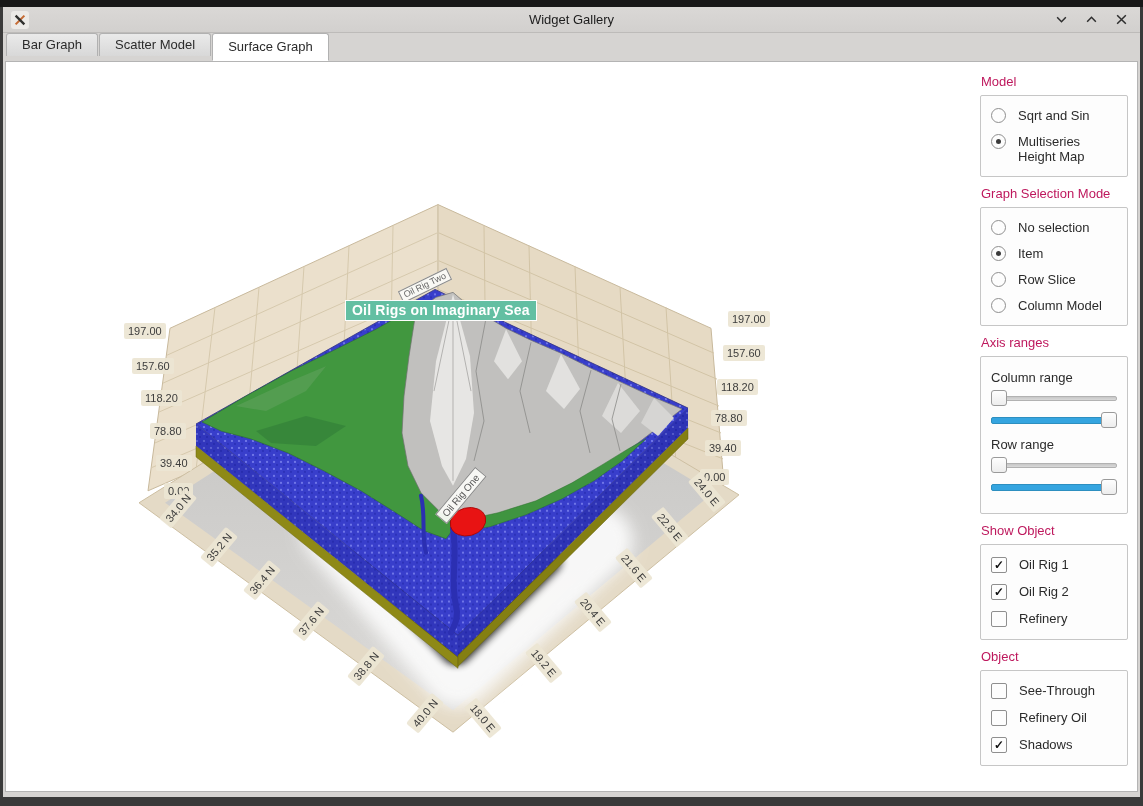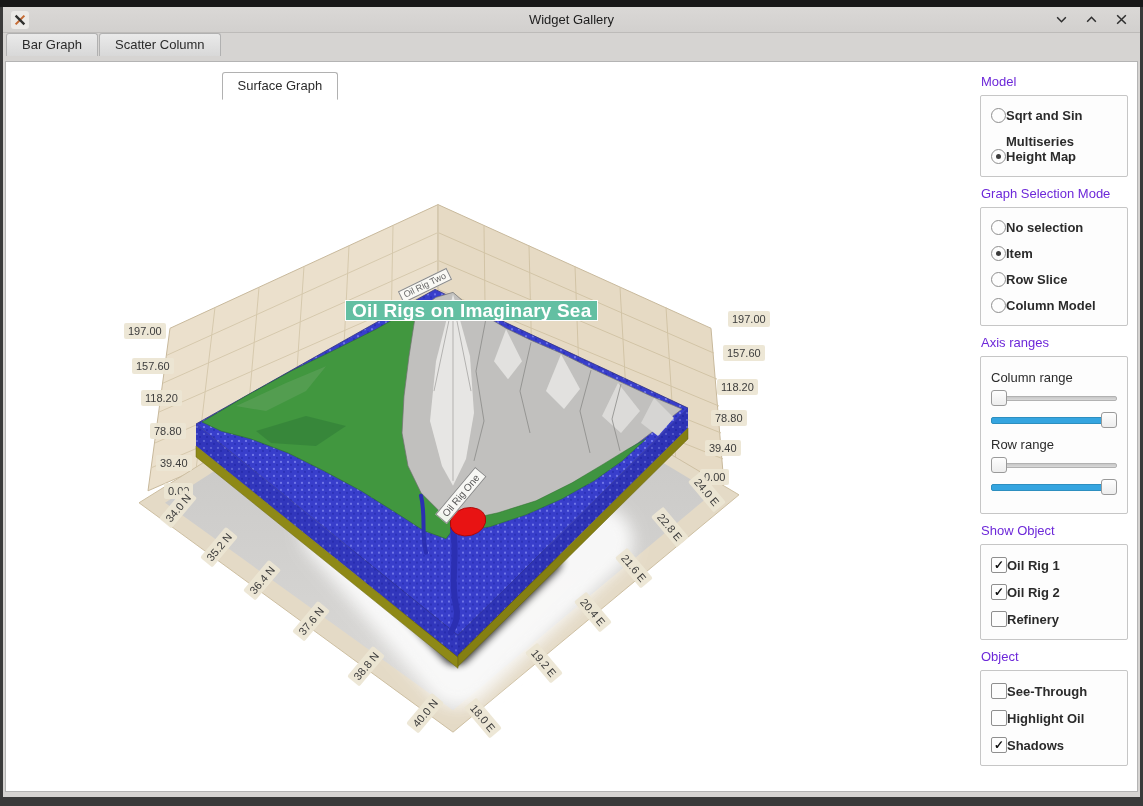--- a/index.html
+++ b/index.html
@@ -24,52 +24,52 @@
   
   .main{margin:0 3px;background:#d6d4d2;height:764px;box-sizing:border-box;padding-bottom:5px;}
   .tabbar{height:28px;display:flex;align-items:flex-start;padding-left:3px;position:relative;z-index:2;}
   .tab{
     background:linear-gradient(#eaeaea,#d8d8d8);
     border:1px solid #b1b1b1;border-bottom:none;border-radius:3px 3px 0 0;
     font-size:13px;color:#2b2b2b;padding:0 15px;height:22px;line-height:22px;margin-right:1px;
   }
   .tab.active{
     background:#ffffff;height:26px;line-height:25px;margin-bottom:-1px;position:relative;z-index:3;
-    border:1px solid #b1b1b1;border-bottom:1px solid #ffffff;margin-top:39px;
+    border:1px solid #b1b1b1;border-bottom:1px solid #ffffff;
   }
   
   .pane{
     margin:0 2px;height:731px;background:#ffffff;border:1px solid #b4b4b4;
     box-sizing:border-box;display:flex;position:relative;z-index:1;
   }
   .graph-area{flex:1 1 auto;min-width:0;position:relative;overflow:hidden;}
   .graph-area svg.scene{position:absolute;left:0;top:0;width:100%;height:100%;}
   
   .tick{
     position:absolute;background:rgba(236,229,211,.93);border-radius:2px;
     padding:0 4px;font-size:11px;line-height:16px;color:#3c3c3c;white-space:nowrap;z-index:2;
   }
   .graph-title{
     position:absolute;left:339px;top:238px;z-index:4;
     background:#63bfa2;border:1px solid #fdfdfd;color:#ffffff;
-    font-size:19px;font-weight:bold;line-height:19px;padding:0 6px;white-space:nowrap;
+    font-size:14px;font-weight:bold;line-height:19px;padding:0 6px;white-space:nowrap;
     letter-spacing:.2px;
   }
   .marker-label{
     position:absolute;background:rgba(250,250,247,.95);border:1px solid #8a8a8a;
     color:#555;white-space:nowrap;z-index:2;
   }
   .marker-label.one{left:424px;top:426px;font-size:10px;line-height:13px;padding:0 4px;transform:rotate(-50deg);}
   .marker-label.two{left:392px;top:217px;font-size:9px;line-height:11px;padding:0 3px;transform:rotate(-26deg);z-index:3;color:#666;}
   
   .side-panel{width:163px;flex:none;padding:4px 9px 0 6px;box-sizing:border-box;font-size:13px;color:#2b2b2b;}
-  .section-label{font-size:13px;color:#6d28d9;margin:9px 0 6px 1px;}
+  .section-label{font-size:13px;color:#be185d;margin:9px 0 6px 1px;}
   .section-label:first-child{margin-top:8px;}
   .gbox{border:1px solid #c6c6c6;border-radius:2px;background:#fdfdfd;padding:12px 10px;}
-  .opt{display:flex;align-items:flex-end;gap:0;margin-bottom:11px;font-weight:bold;}
+  .opt{display:flex;align-items:flex-start;gap:12px;margin-bottom:11px;}
   .opt:last-child{margin-bottom:0;}
   .opt .lbl{line-height:15px;}
   .model-box .lbl{max-width:84px;}
   .radio{width:13px;height:13px;border:1px solid #8f8f8f;border-radius:50%;background:#fdfdfd;flex:none;
     display:flex;align-items:center;justify-content:center;}
   .radio.sel::after{content:"";width:5px;height:5px;border-radius:50%;background:#3c3c3c;}
   .cb{width:14px;height:14px;border:1px solid #8f8f8f;border-radius:2px;background:#fdfdfd;flex:none;
     display:flex;align-items:center;justify-content:center;font-size:12px;color:#111;}
   .cb.checked::after{content:"✓";font-weight:bold;line-height:1;}
   .range-label{margin:1px 0 5px;}
@@ -109,21 +109,21 @@
       <svg width="13" height="13" viewBox="0 0 12 12">
           <path d="M2,2 L10,10 M10,2 L2,10" stroke="#2e2e2e" stroke-width="1.4"></path>
         </svg>
     </span>
   </span>
 </div>
 
 <div class="main">
   <div class="tabbar">
     <div class="tab">Bar Graph</div>
-    <div class="tab">Scatter Column</div>
+    <div class="tab">Scatter Model</div>
     <div class="tab active">Surface Graph</div>
   </div>
 
   <div class="pane">
 
     <div class="graph-area">
       <svg class="scene" viewBox="0 0 968 731" preserveAspectRatio="none">
         <defs>
           <pattern id="sea" width="7" height="7" patternUnits="userSpaceOnUse">
             <rect width="7" height="7" fill="#383ecb"></rect>
@@ -305,21 +305,21 @@
       </div>
 
       <div class="section-label">Object</div>
       <div class="gbox">
         <label class="opt">
           <span class="cb"></span>
           <span class="lbl">See-Through</span>
         </label>
         <label class="opt">
           <span class="cb"></span>
-          <span class="lbl">Highlight Oil</span>
+          <span class="lbl">Refinery Oil</span>
         </label>
         <label class="opt">
           <span class="cb checked"></span>
           <span class="lbl">Shadows</span>
         </label>
       </div>
 
     </div>
   </div>
 </div>

